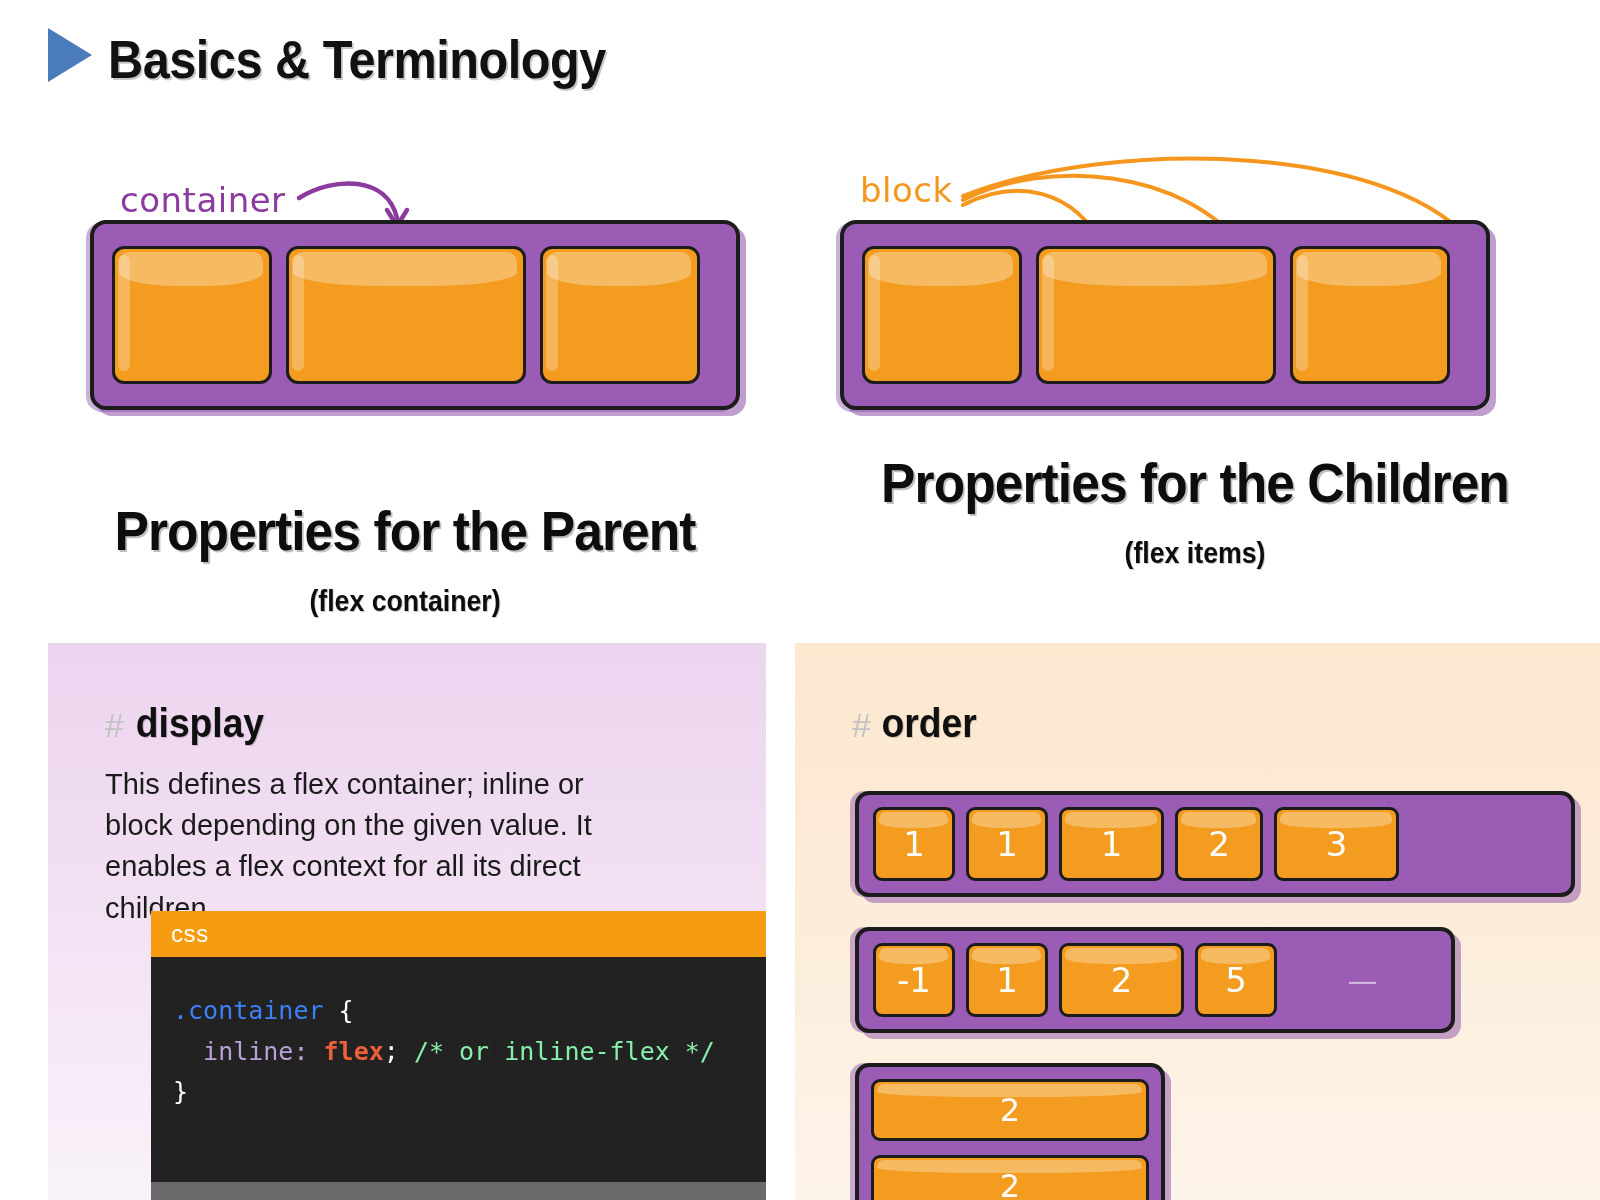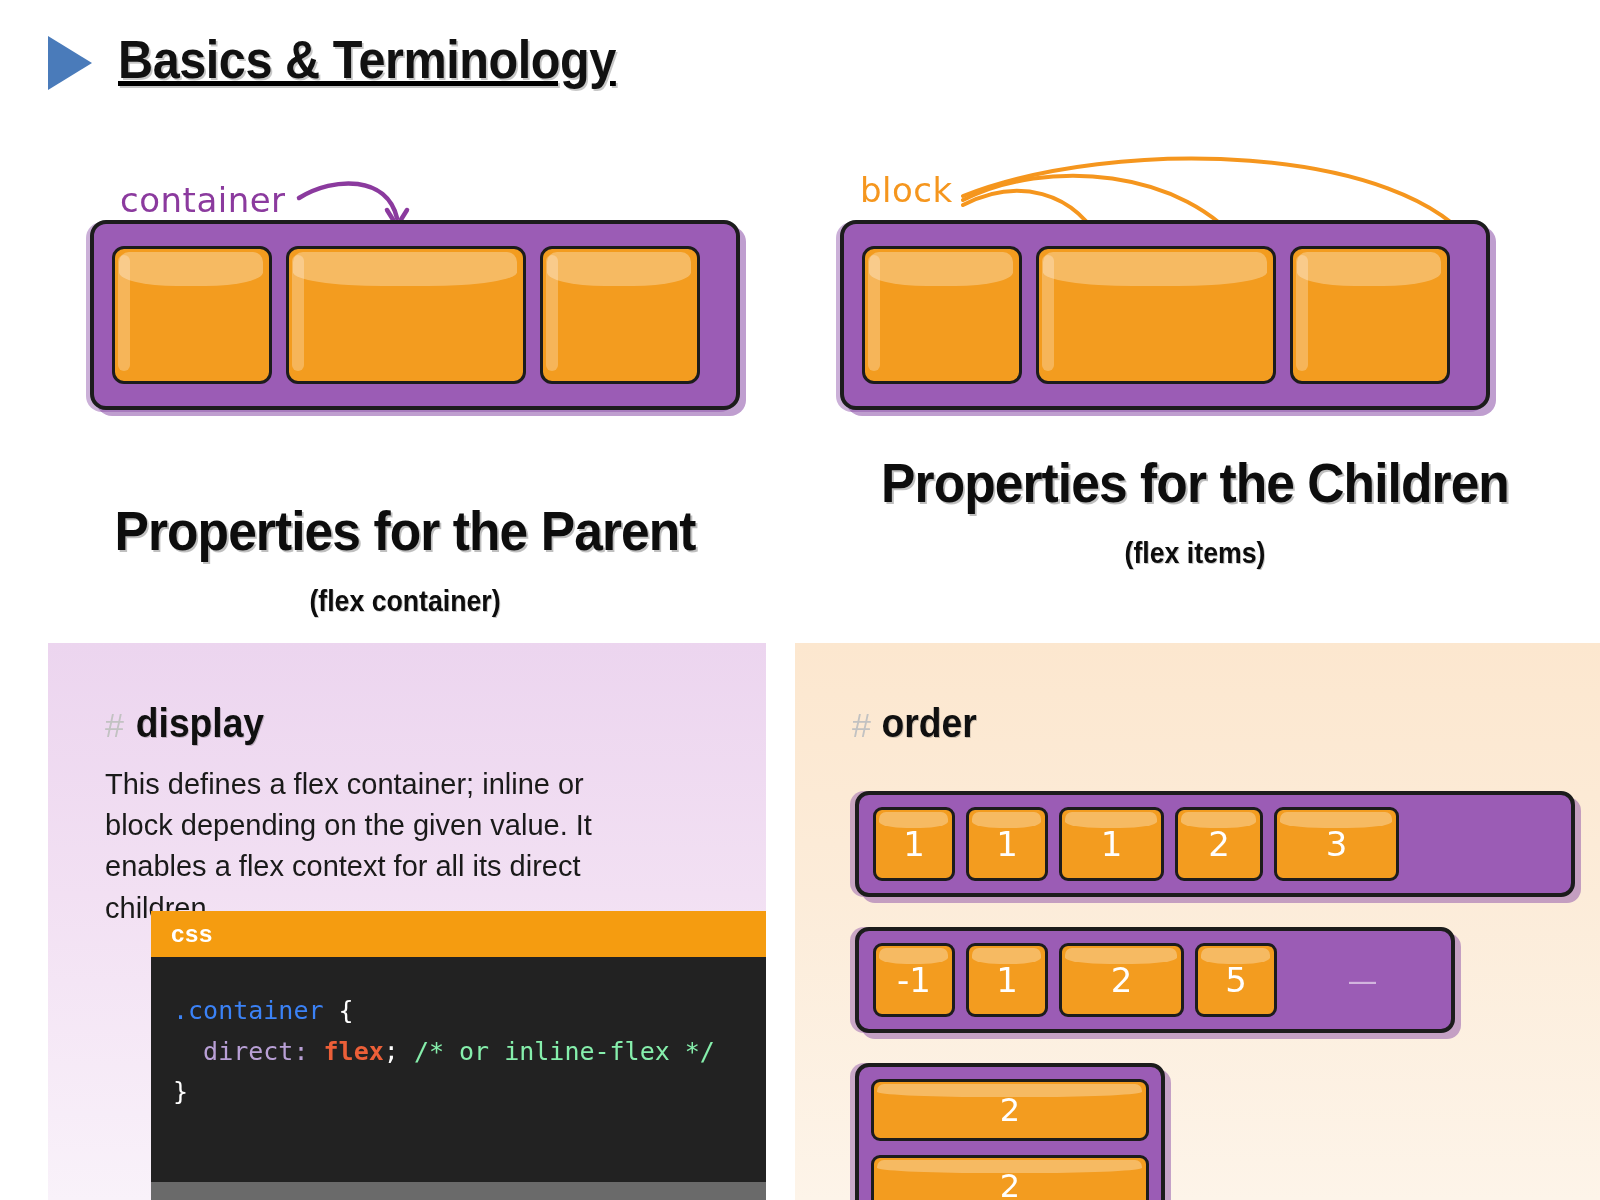--- a/index.html
+++ b/index.html
@@ -18,23 +18,22 @@
     height: 1200px;
     background: #ffffff;
   }
 
   
   .header {
     position: absolute;
     top: 28px;
     left: 48px;
     display: flex;
-    align-items: flex-end;
-    gap: 26px;
-    text-decoration: underline;
+    align-items: flex-start;
+    gap: 16px;
   }
   .play-triangle {
     width: 0;
     height: 0;
     border-top: 27px solid transparent;
     border-bottom: 27px solid transparent;
     border-left: 44px solid #4a7bba;
     flex: 0 0 auto;
   }
   .header-title {
@@ -234,21 +233,21 @@
     background: #222222;
   }
   .code-lang {
     background: #f59c10;
     height: 46px;
     display: flex;
     align-items: center;
     padding-left: 20px;
     color: #ffffff;
     font-family: "Liberation Sans Narrow", "Liberation Sans", sans-serif;
-    font-weight: bold;
+    font-weight: normal;
     font-size: 24px;
     letter-spacing: 0.6px;
   }
   .code-body {
     padding: 34px 0 0 22px;
     font-family: "DejaVu Sans Mono", monospace;
     font-size: 25px;
     line-height: 1.62;
     white-space: pre;
     color: #e6e6e6;
@@ -409,21 +408,21 @@
   <div class="panel display-panel">
     <div class="prop-head">
       <span class="prop-hash">#</span>
       <span class="prop-name">display</span>
     </div>
     <div class="prop-body">This defines a flex container; inline or block depending on the given value. It enables a flex context for all its direct children.</div>
 
     <div class="codeblock">
       <div class="code-lang">css</div>
       <div class="code-body"><span class="tok-sel">.container</span> <span class="tok-brace">{</span>
-  <span class="tok-prop">direct:</span> <span class="tok-val">flex</span><span class="tok-punc">;</span> <span class="tok-comment">/* or inline-flex */</span>
+  <span class="tok-prop">inline:</span> <span class="tok-val">flex</span><span class="tok-punc">;</span> <span class="tok-comment">/* or inline-flex */</span>
 <span class="tok-brace">}</span></div>
       <div class="code-scrollbar"></div>
     </div>
   </div>
 
   <div class="panel order-panel">
     <div class="prop-head">
       <span class="prop-hash">#</span>
       <span class="prop-name">order</span>
     </div>

